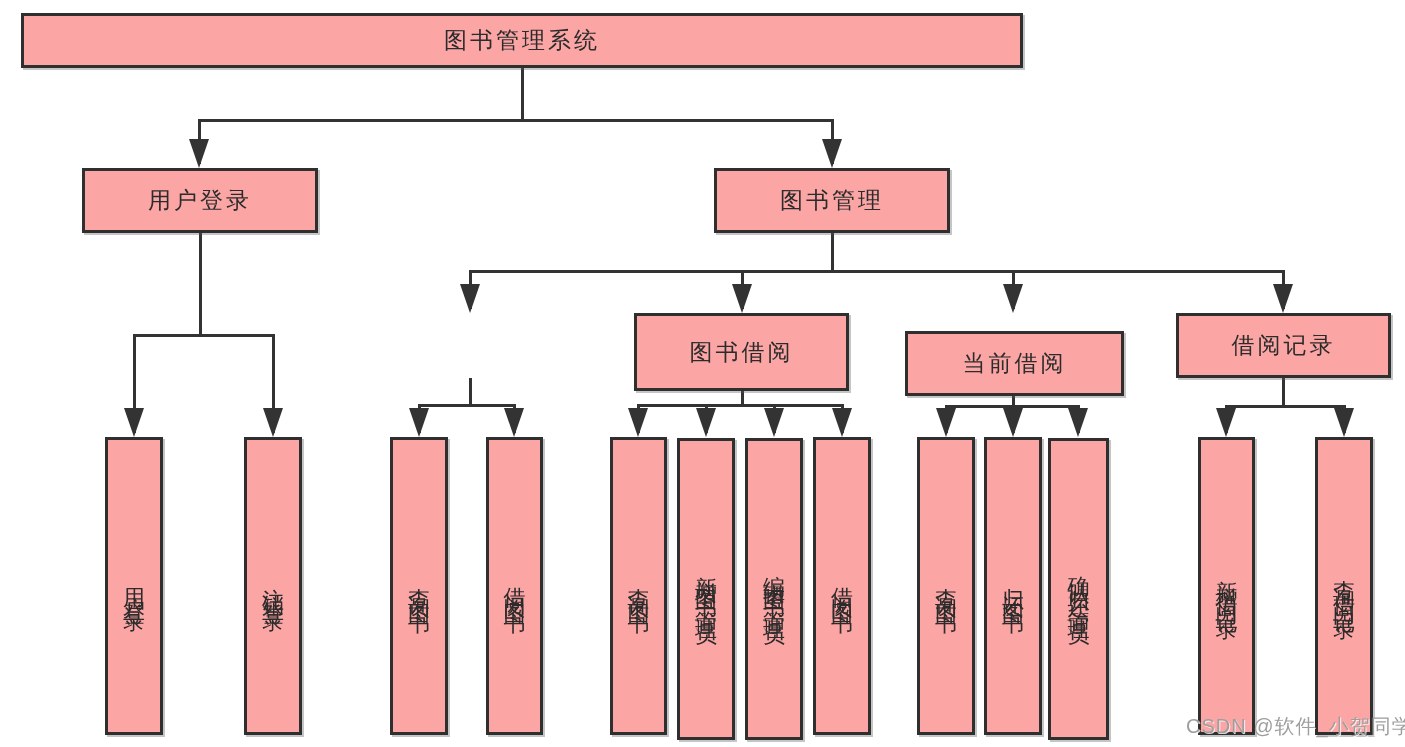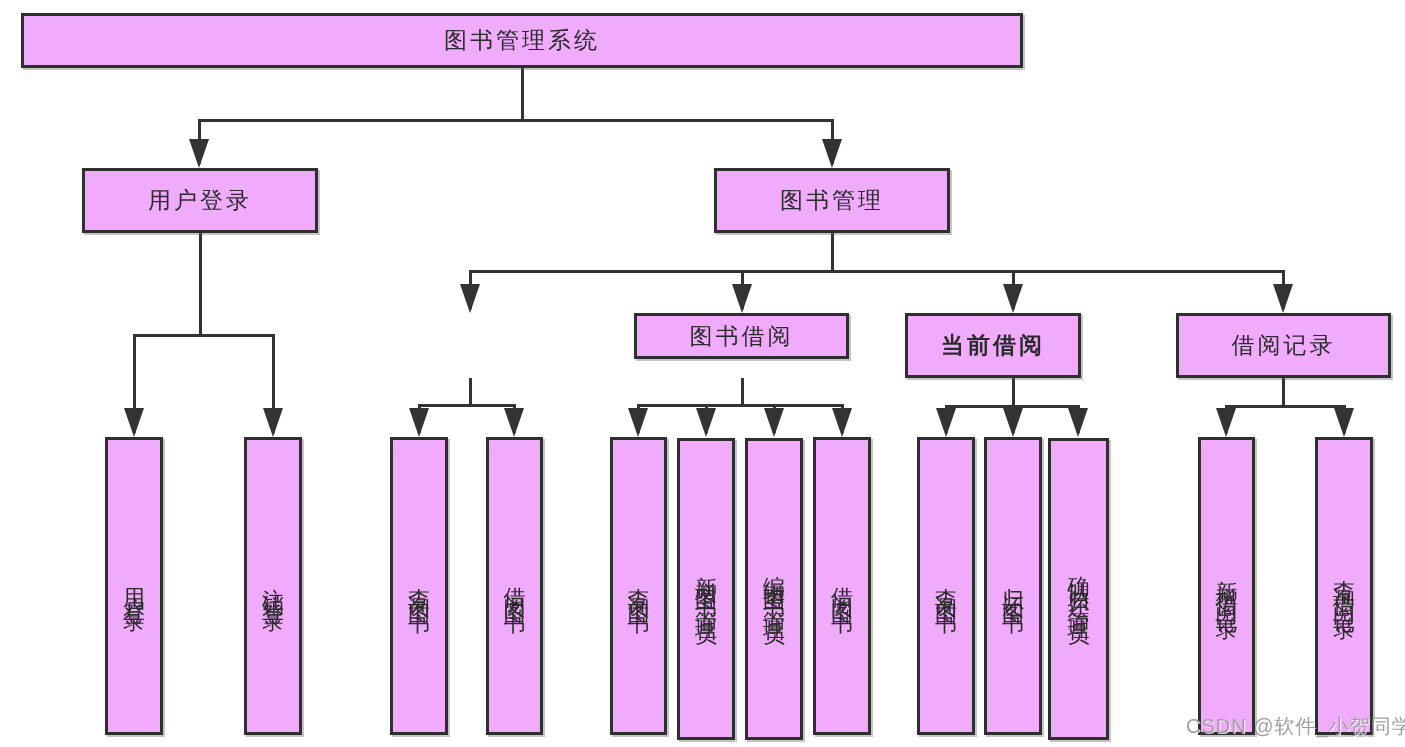--- a/index.html
+++ b/index.html
@@ -1,21 +1,21 @@
 <!DOCTYPE html>
 <html><head>
 <meta charset="utf-8">
 <style>
   html, body { margin:0; padding:0; background:#ffffff; }
   .stage {
     position:relative; width:1405px; height:747px; background:#ffffff;
     font-family:"Liberation Sans","DejaVu Sans",sans-serif; overflow:hidden;
   }
   .node {
-    position:absolute; box-sizing:border-box; background:#f0abfc;
+    position:absolute; box-sizing:border-box; background:#fca5a5;
     border:3px solid #2f2f2f; box-shadow:2px 2px 0 rgba(90,90,90,0.35);
     display:flex; align-items:center; justify-content:center;
     color:#2b2b2b; z-index:3;
   }
   .node.h { font-size:23px; letter-spacing:3px; }
   .node.v {
     writing-mode:vertical-rl; text-orientation:mixed;
     font-size:22px; letter-spacing:8px; line-height:1;
   }
   .node.v.long { letter-spacing:7px; }
@@ -91,24 +91,24 @@
     <div class="arrow" style="left: 1334px; top: 408px;"></div>
     <div class="node h" style="left: 21px; top: 13px; width: 1002px; height: 55px;">
       <span class="label">图书管理系统</span>
     </div>
     <div class="node h" style="left: 82px; top: 168px; width: 236px; height: 65px;">
       <span class="label">用户登录</span>
     </div>
     <div class="node h" style="left: 714px; top: 168px; width: 236px; height: 65px;">
       <span class="label">图书管理</span>
     </div>
-    <div class="node h" style="left: 634px; top: 313px; width: 215px; height: 46px;">
+    <div class="node h" style="left: 634px; top: 313px; width: 215px; height: 78px;">
       <span class="label">图书借阅</span>
     </div>
-    <div class="node h" style="left: 905px; top: 313px; width: 176px; height: 65px; font-weight: bold;">
+    <div class="node h" style="left: 905px; top: 331px; width: 219px; height: 65px;">
       <span class="label">当前借阅</span>
     </div>
     <div class="node h" style="left: 1176px; top: 313px; width: 215px; height: 65px;">
       <span class="label">借阅记录</span>
     </div>
     <div class="node v" style="left: 105px; top: 437px; width: 58px; height: 298px;">
       <span class="label">用户登录</span>
     </div>
     <div class="node v" style="left: 244px; top: 437px; width: 58px; height: 298px;">
       <span class="label">注销登录</span>

